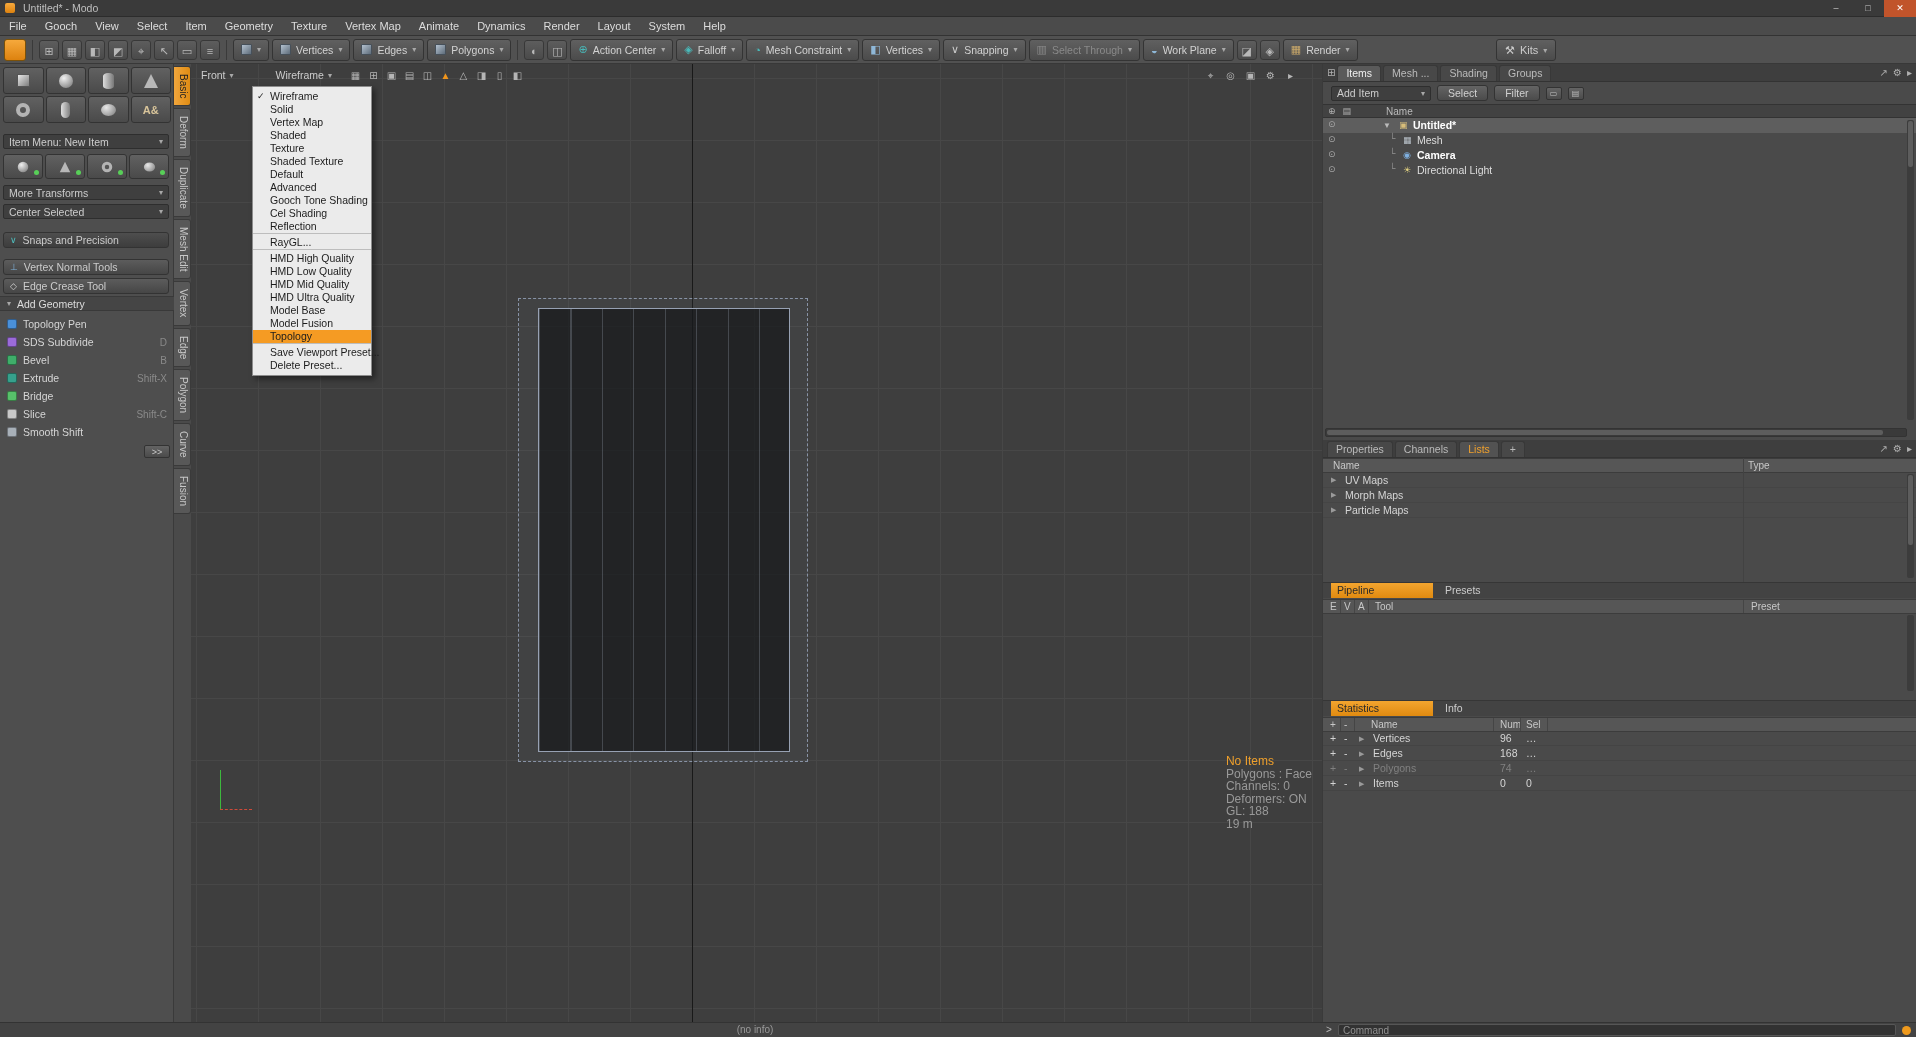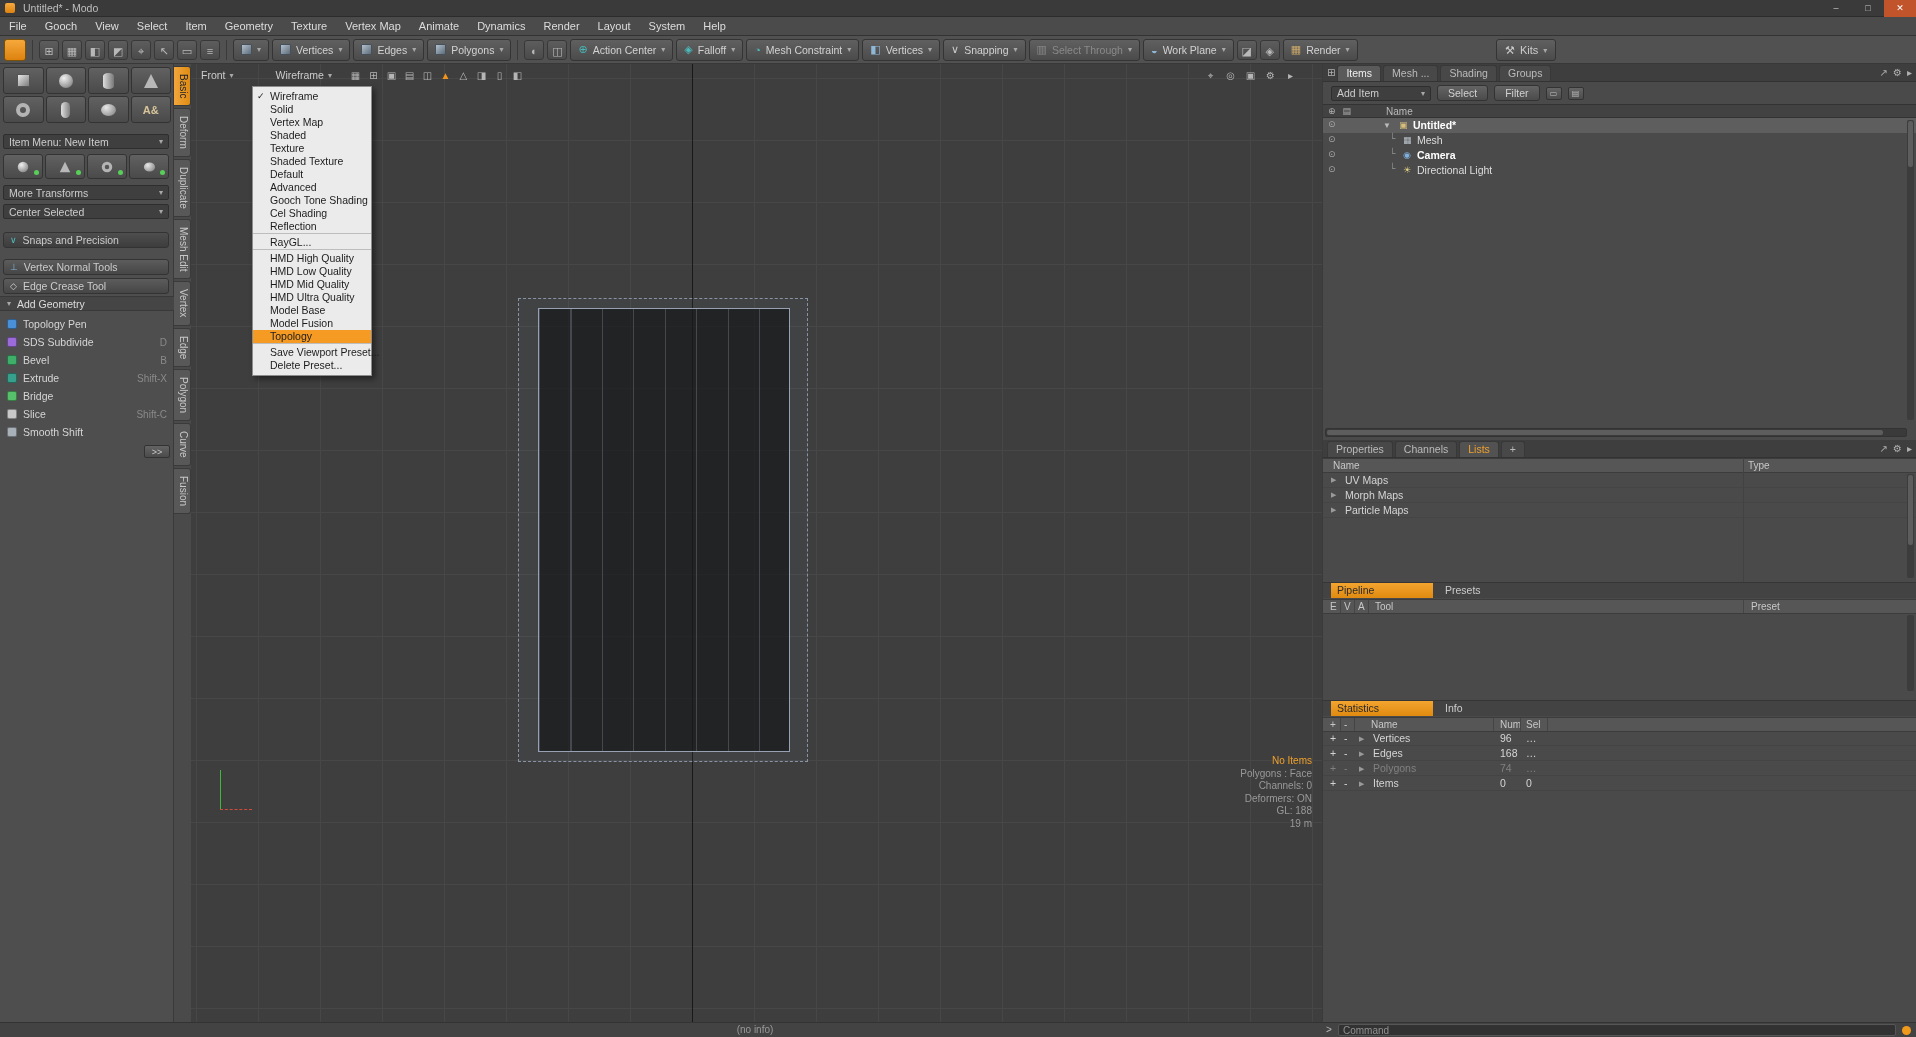--- a/index.html
+++ b/index.html
@@ -102,21 +102,21 @@
     background-color:rgba(22,24,26,0.72);
     background-image:repeating-linear-gradient(to right,rgba(150,160,175,0.3) 0 1px,transparent 1px 31.5px); }
   #vp-header { position:absolute; left:0; top:0; right:0; height:22px; display:flex; align-items:center;
     padding:0 10px; z-index:5; }
   .vp-combo { display:flex; align-items:center; gap:4px; color:#ccc; font-size:10.5px; }
   #shade-combo { margin-left:42px; }
   #vp-icons { display:flex; gap:3px; margin-left:16px; }
   .vp-ico { width:15px; height:15px; line-height:15px; text-align:center; color:#b5b5b5; font-size:10px; }
   .vp-ico.hot { color:#f0951c; }
   #vp-corner-icons { margin-left:auto; margin-right:14px; display:flex; gap:5px; }
-  #vp-overlay { position:absolute; right:10px; bottom:192px; text-align:right; font-size:10px;
+  #vp-overlay { position:absolute; right:10px; bottom:192px; font-size:12px;
     line-height:12.5px; color:#999; z-index:3; }
   #no-items { color:#efa02c; }
   #axis-y { position:absolute; left:29px; top:706px; width:1px; height:40px; background:#3db83d; }
   #axis-x { position:absolute; left:29px; top:745px; width:32px; height:0; border-top:1px dashed #cf4b3a; }
 
   
   #context-menu { position:absolute; left:61px; top:22px; width:120px; background:#ebebeb;
     border:1px solid #8c8c8c; box-shadow:3px 3px 6px rgba(0,0,0,0.45); z-index:10; padding:3px 0;
     font-size:10.5px; color:#1c1c1c; }
   .cm-item { position:relative; height:13px; line-height:13px; padding-left:17px; white-space:nowrap; }

